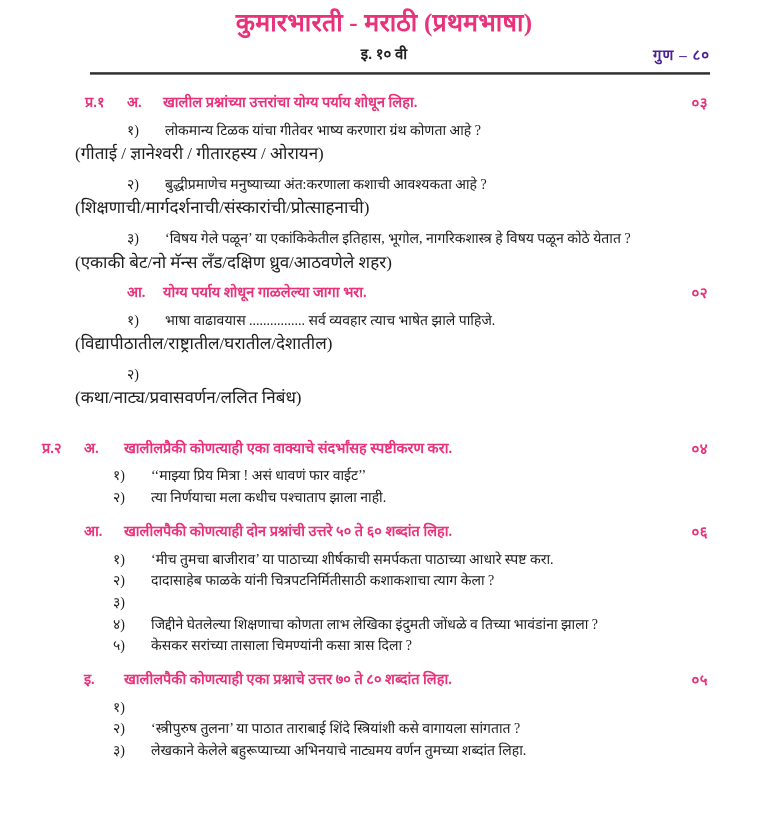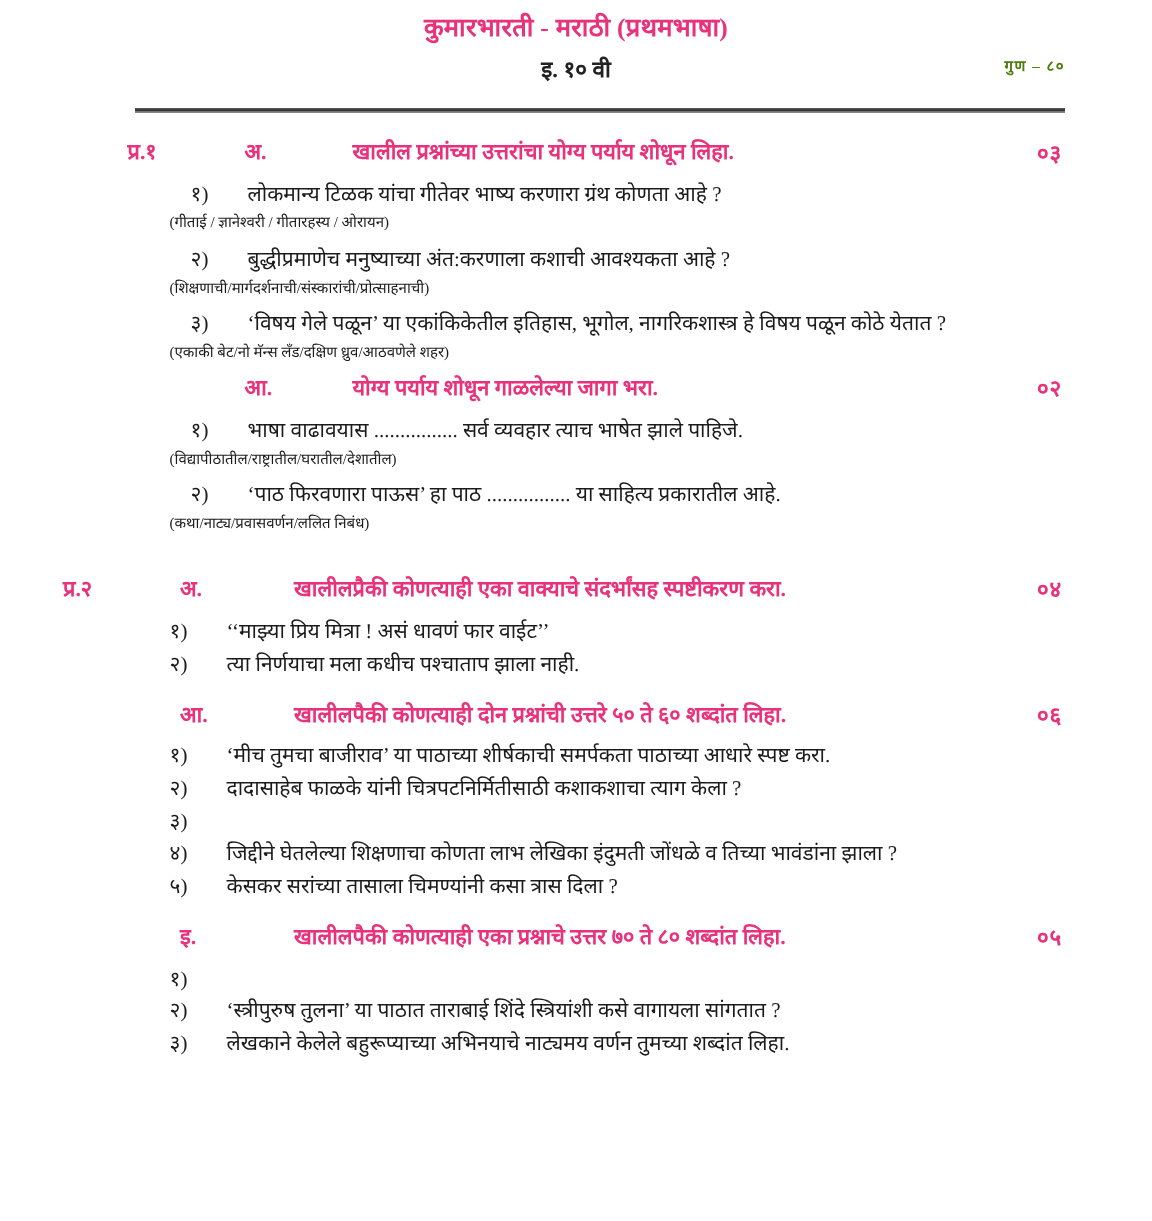--- a/index.html
+++ b/index.html
@@ -20,21 +20,21 @@
     width: 768px;
     height: 814px;
     box-sizing: border-box;
   }
 
   
   .doc-title {
     text-align: center;
     color: #e8327c;
     font-weight: bold;
-    font-size: 17px;
+    font-size: 25px;
     line-height: 1.05;
     letter-spacing: 0.2px;
     margin: 6px 0 0 0;
     padding-top: 4px;
   }
   .subhead-row {
     position: relative;
     height: 26px;
     margin-top: 5px;
   }
@@ -45,23 +45,23 @@
     text-align: center;
     font-size: 15px;
     font-weight: bold;
     color: #222222;
     top: 2px;
   }
   .marks-label {
     position: absolute;
     right: 58px;
     top: 3px;
-    font-size: 10px;
-    font-weight: bold;
-    color: #4d7c0f;
+    font-size: 15px;
+    font-weight: bold;
+    color: #4c1d95;
     letter-spacing: 1px;
   }
   .rule {
     position: absolute;
     left: 90px;
     top: 66px;
     width: 620px;
     height: 3px;
     background: #2f2f2f;
     border-top: 1px solid #555;
@@ -82,21 +82,20 @@
   
   .sec-head {
     display: flex;
     align-items: baseline;
     color: #e8327c;
     font-weight: bold;
     font-size: 14.5px;
     position: relative;
     padding: 0;
     line-height: 1.5;
-    gap: 36px;
   }
   .sec-head .qnum {
     width: 42px;
     flex: 0 0 42px;
     padding-left: 85px;
     box-sizing: content-box;
   }
   .sec-head .seclet {
     width: 36px;
     flex: 0 0 36px;
@@ -125,24 +124,24 @@
     padding-left: 127px;
   }
   .sub .idx {
     width: 38px;
     flex: 0 0 38px;
   }
   .sub .txt { flex: 1 1 auto; }
 
   
   .opts {
-    font-size: 10px;
+    font-size: 17px;
     color: #1b1b1b;
     line-height: 1.55;
-    padding-left: 113px;
+    padding-left: 75px;
   }
 
   
   .sub.tight { padding-left: 113px; }
   .sec-head.q2 .qnum { padding-left: 42px; }
   .sec-head.q2 .seclet { width: 40px; flex: 0 0 40px; }
 
   .gap-sm { height: 6px; }
   .gap-md { height: 12px; }
   .gap-lg { height: 26px; }
@@ -204,21 +203,20 @@
 
       <div class="sub">
         <span class="idx">१)</span>
         <span class="txt">भाषा वाढावयास ................ सर्व व्यवहार त्याच भाषेत झाले पाहिजे.</span>
       </div>
       <div class="opts">(विद्यापीठातील/राष्ट्रातील/घरातील/देशातील)</div>
       <div class="gap-sm"></div>
 
       <div class="sub">
         <span class="idx">२)</span>
-        <span class="txt">‘पाठ फिरवणारा पाऊस’ हा पाठ ................ या साहित्य प्रकारातील आहे.</span>
       </div>
       <div class="opts">(कथा/नाट्य/प्रवासवर्णन/ललित  निबंध)</div>
     </div>
 
     <div class="gap-lg"></div>
 
     <div class="qblock">
 
       <div class="sec-head q2">
         <span class="qnum">प्र.२</span>

